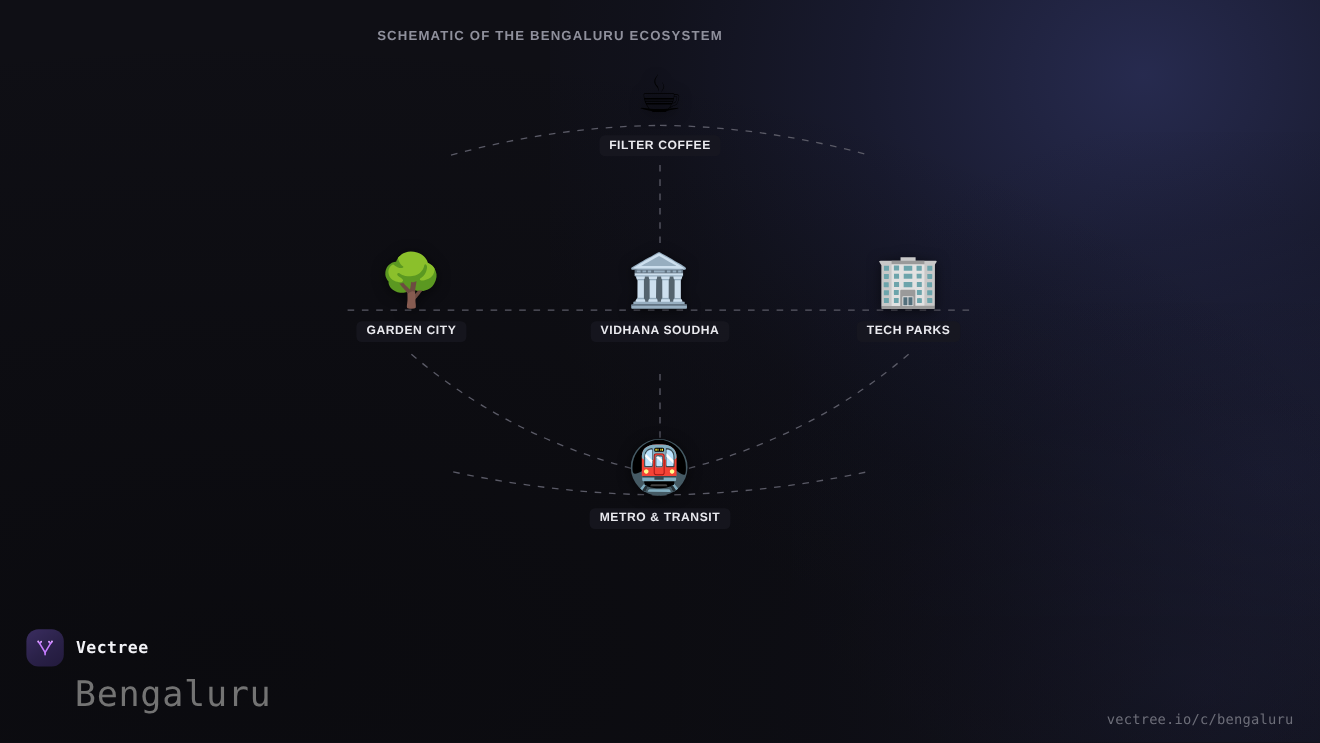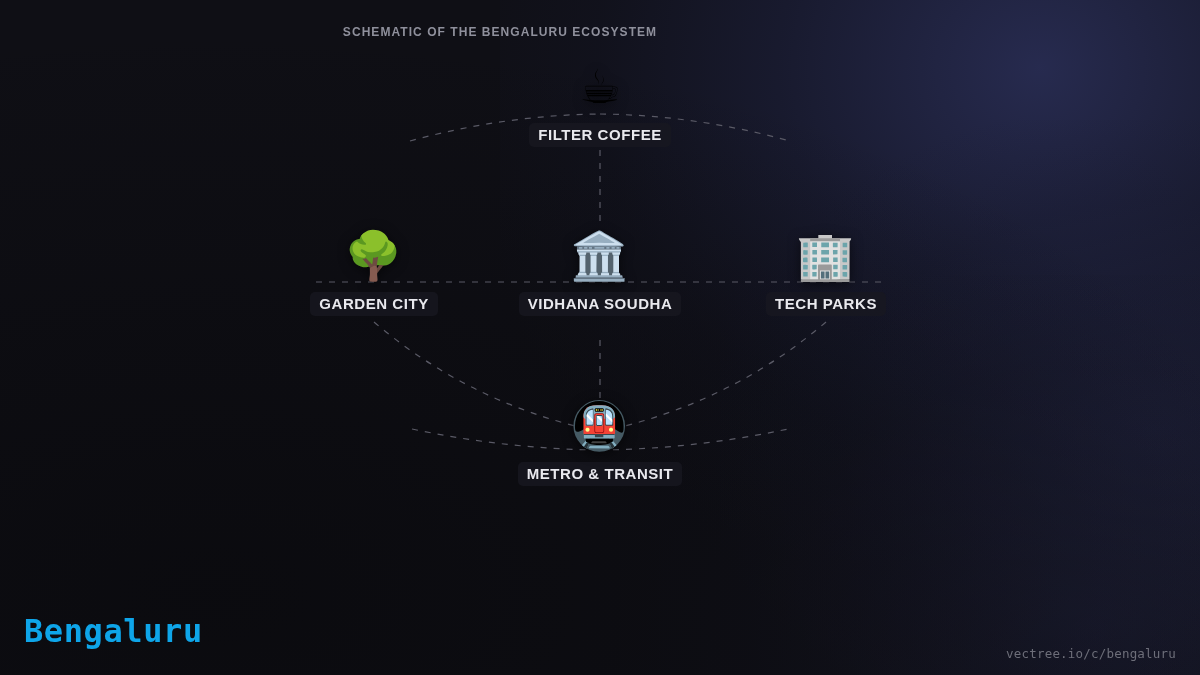--- a/index.html
+++ b/index.html
@@ -108,21 +108,21 @@
     height: 58px;
     display: block;
     filter: drop-shadow(0 2px 6px rgba(0,0,0,0.55));
   }
   .node-label {
     display: inline-block;
     margin-top: 7px;
     padding: 3px 9px 4px;
     border-radius: 5px;
     background: rgba(24,24,32,0.80);
-    font-size: 15px;
+    font-size: 11px;
     font-weight: bold;
     letter-spacing: 0.55px;
     color: #e9e9ee;
     text-transform: uppercase;
     white-space: nowrap;
   }
 
   #node-filter-coffee { left: 600px; top: 58px; }
   #node-garden-city   { left: 374px; top: 227px; }
   #node-vidhana       { left: 600px; top: 227px; }
@@ -155,24 +155,25 @@
   #brand-name {
     font-family: "DejaVu Sans Mono", "Liberation Mono", monospace;
     font-size: 15px;
     font-weight: bold;
     letter-spacing: 0.4px;
     color: #f2f2f6;
   }
   #page-title {
     font-family: "DejaVu Sans Mono", "Liberation Mono", monospace;
     font-size: 32px;
-    font-weight: bold;
+    font-weight: normal;
     letter-spacing: 0.6px;
-    color: #0ea5e9;
+    color: #737373;
     line-height: 1.05;
+    margin-left: 44px;
   }
 
   #footer-url {
     position: absolute;
     right: 24px;
     bottom: 14px;
     font-family: "DejaVu Sans Mono", "Liberation Mono", monospace;
     font-size: 12.5px;
     letter-spacing: 0.2px;
     color: #6d6e79;
@@ -231,16 +232,37 @@
   </div>
 
   <div class="node" id="node-metro">
     <span class="node-emoji">🚇</span>
     <span class="node-label">METRO &amp; TRANSIT</span>
   </div>
 
 </div>
 
 <div id="footer-brand">
+  <div id="brand-row">
+    <div id="brand-logo">
+      <svg width="20" height="20" viewBox="0 0 24 24" xmlns="http://www.w3.org/2000/svg">
+        <g stroke="#c77dff" stroke-width="1.7" stroke-linecap="round" fill="none">
+          <path d="M6 7 L12 17 L18 7"></path>
+          <path d="M12 17 L12 19.5"></path>
+          <path d="M6 7 L4.6 5.2"></path>
+          <path d="M6 7 L7.7 5.4"></path>
+          <path d="M18 7 L19.4 5.2"></path>
+          <path d="M18 7 L16.3 5.4"></path>
+        </g>
+        <g fill="#e0a9ff">
+          <circle cx="4.5" cy="5.0" r="1.0"></circle>
+          <circle cx="7.8" cy="5.2" r="0.9"></circle>
+          <circle cx="19.5" cy="5.0" r="1.0"></circle>
+          <circle cx="16.2" cy="5.2" r="0.9"></circle>
+        </g>
+      </svg>
+    </div>
+    <div id="brand-name">Vectree</div>
+  </div>
   <div id="page-title">Bengaluru</div>
 </div>
 
 <div id="footer-url">vectree.io/c/bengaluru</div>
 
 </body></html>

